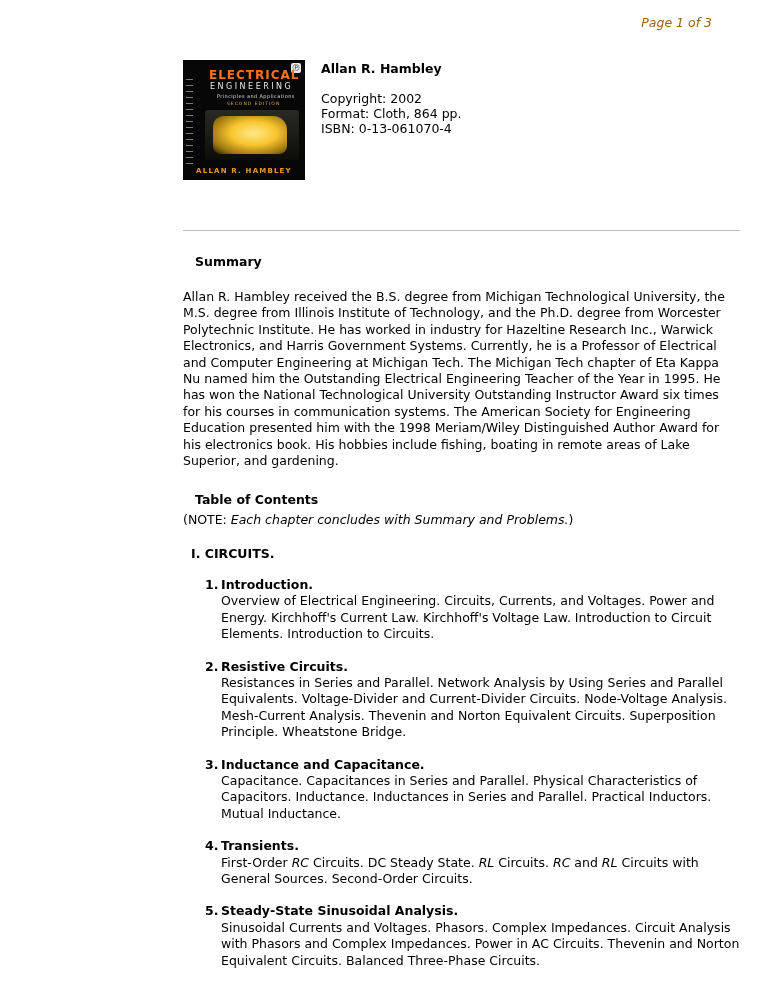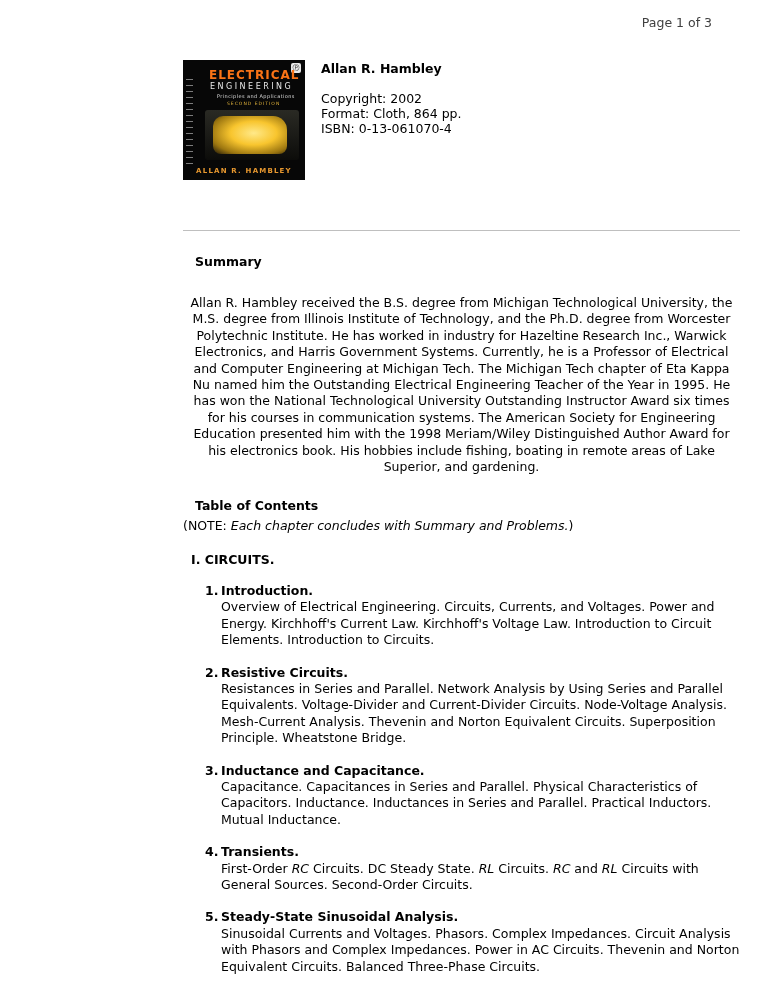--- a/index.html
+++ b/index.html
@@ -7,21 +7,21 @@
     position:relative;
     width:768px;height:994px;
     background:#ffffff;
     font-family:"DejaVu Sans","Liberation Sans",sans-serif;
     font-size:12.5px;
     color:#000000;
     overflow:hidden;
   }
   .page-number{
     position:absolute;top:15px;right:56px;
-    font-size:12.5px;color:#404040;
+    font-size:12.5px;color:#a16207;font-style:italic;
   }
   .content{
     position:absolute;left:183px;top:60px;width:557px;
   }
   .book-title{
     font-size:17px;font-weight:bold;margin:0 0 18px 0;letter-spacing:0.2px;
   }
   .book-info-row{display:flex;gap:16px;}
   
   .cover{
@@ -68,21 +68,21 @@
     position:absolute;left:0;bottom:5px;width:100%;text-align:center;
     color:#e8982f;font-size:7px;font-weight:bold;letter-spacing:1.2px;
   }
   
   .meta{padding-top:1px;font-size:12.5px;line-height:15px;}
   .meta-author{font-weight:bold;margin-bottom:15px;}
   
   .divider{border:none;border-top:1px solid #bfbfbf;margin:50px 0 0 0;height:0;}
   
   .section-heading{font-size:12.5px;font-weight:bold;margin:23px 0 0 12px;}
-  .body-text{line-height:16.4px;margin:26px 0 0 0;text-align:center;}
+  .body-text{line-height:16.4px;margin:20px 0 0 0;}
   .toc-note{margin:5px 0 0 0;line-height:16.4px;}
   .part-title{font-size:12.5px;font-weight:bold;margin:17px 0 0 8px;}
   .chapters{margin-top:16px;}
   .chapter{display:flex;padding-left:22px;margin-bottom:16px;}
   .ch-num{flex:none;width:16px;font-weight:bold;line-height:16.4px;}
   .ch-content{flex:1;}
   .ch-title{font-weight:bold;line-height:16.4px;}
   .ch-desc{line-height:16.4px;}
   em{font-style:italic;}
 </style>

